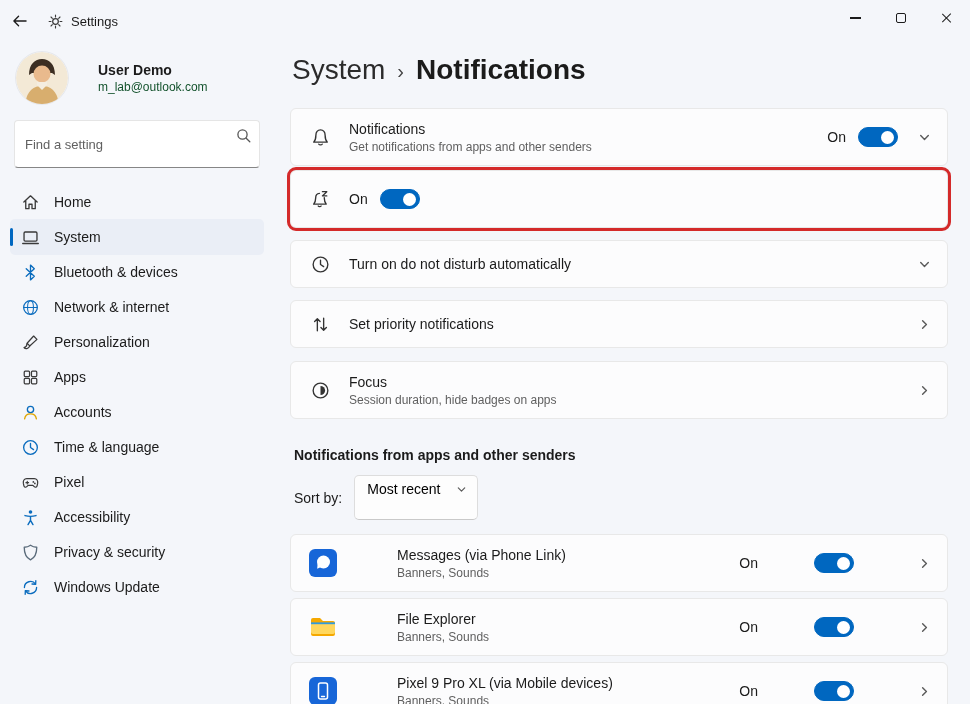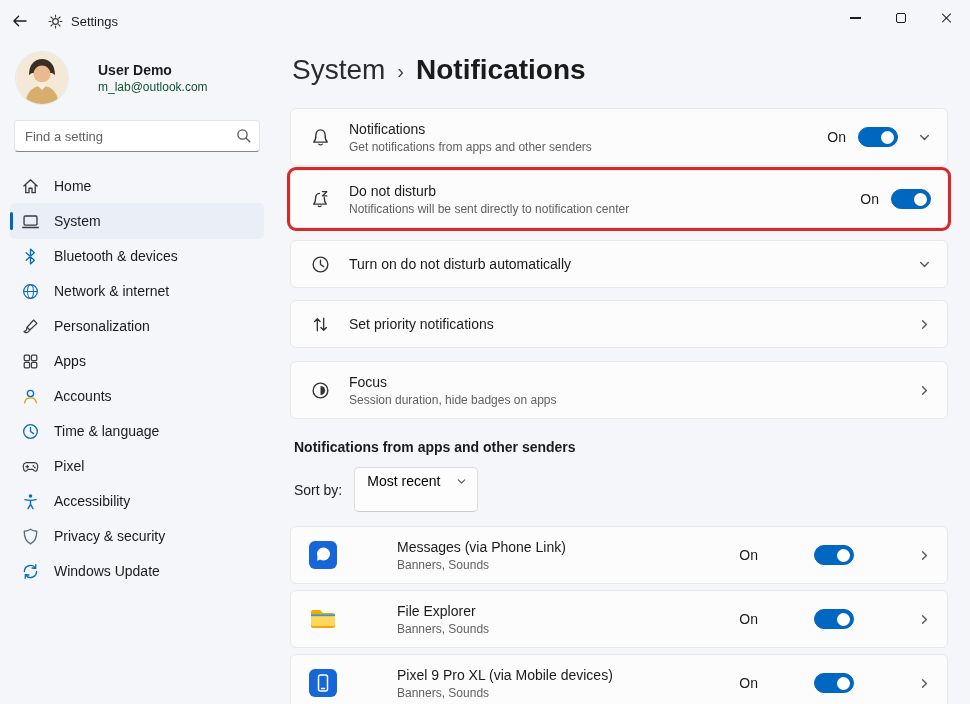--- a/index.html
+++ b/index.html
@@ -29,21 +29,21 @@
   .layout { display:flex; height:662px; }
 
   
   .sidebar { width:278px; flex-shrink:0; padding:4px 14px 0 10px; }
   .user-row { display:flex; align-items:center; gap:30px; padding:6px 6px 16px 6px; }
   .avatar { width:52px; height:52px; border-radius:50%; overflow:hidden; flex-shrink:0; box-shadow:0 0 0 1px rgba(0,0,0,.06); }
   .user-name { font-weight:700; font-size:14px; }
   .user-email { font-size:12px; color:#14532d; margin-top:2px; }
 
   .search-box { position:relative; margin:0 4px 16px 4px; }
-  .search-input { width:100%; height:32px; background:#ffffff; border:1px solid #e5e5e5; border-bottom:1.5px solid #868686; border-radius:4px; padding:0 28px 0 10px; font-size:13px; font-family:"Liberation Sans", sans-serif; color:#1b1b1b; }
+  .search-input { width:100%; height:48px; background:#ffffff; border:1px solid #e5e5e5; border-bottom:1.5px solid #868686; border-radius:4px; padding:0 28px 0 10px; font-size:13px; font-family:"Liberation Sans", sans-serif; color:#1b1b1b; }
   .search-input::placeholder { color:#616161; }
   .search-icon { position:absolute; right:9px; top:8px; }
 
   .nav { display:flex; flex-direction:column; }
   .nav-item { display:flex; align-items:center; gap:14px; height:36px; padding:0 10px; border-radius:5px; position:relative; cursor:pointer; margin-bottom:-1px; }
   .nav-item.selected { background:#eaeef6; }
   .nav-item.selected::before { content:''; position:absolute; left:0; top:9px; width:3px; height:18px; border-radius:2px; background:#0067c0; }
   .nav-icon { width:20px; height:20px; display:flex; align-items:center; justify-content:center; }
   .nav-label { font-size:14px; }
 
@@ -60,21 +60,21 @@
   .app-badge { width:28px; height:28px; margin-right:16px; display:flex; align-items:center; justify-content:center; flex-shrink:0; }
   .card-text { flex:1; padding:9px 0; }
   .card-title { font-size:14px; }
   .card-sub { font-size:12px; color:#5f5f5f; margin-top:3px; }
   .toggle-label { font-size:14px; margin-right:12px; }
   .toggle { width:40px; height:20px; border-radius:10px; background:#0067c0; position:relative; border:1px solid #0067c0; cursor:pointer; flex-shrink:0; }
   .toggle::after { content:''; position:absolute; right:3px; top:2.5px; width:13px; height:13px; border-radius:50%; background:#ffffff; }
   .chev { margin-left:20px; display:flex; align-items:center; cursor:pointer; }
   .highlighted { outline:3px solid #d42a2a; }
 
-  .mb4 { margin-bottom:4px; } .mb12 { margin-bottom:12px; } .mb13 { margin-bottom:13px; } .mb28 { margin-bottom:20px; } .mb6 { margin-bottom:6px;gap:44px; }
+  .mb4 { margin-bottom:4px; } .mb12 { margin-bottom:12px; } .mb13 { margin-bottom:13px; } .mb28 { margin-bottom:28px; } .mb6 { margin-bottom:6px;gap:44px; }
 
   .section-header { font-weight:700; font-size:14px; margin:0 0 12px 4px; }
   .sort-row { display:flex; align-items:center; gap:12px; margin:0 0 14px 4px; }
   .sort-label { font-size:14px; color:#1b1b1b; }
   .sort-select { display:flex; align-items:center; justify-content:space-between; gap:16px; min-width:112px; background:#fdfdfd; border:1px solid #dddddd; border-bottom-color:#c9c9c9; border-radius:5px; padding:5px 10px 22px 12px; font-size:14px; font-family:"Liberation Sans", sans-serif; cursor:pointer; }
 </style>
 </head>
 <body>
 
 <div class="titlebar">
@@ -276,24 +276,20 @@
     </div>
 
     <div class="card tall highlighted mb12">
       <span class="card-icon">
         <svg width="21" height="21" viewBox="0 0 20 20">
             <path d="M9 4.2 C6.6 4.4 5.4 6.2 5.4 8.6 C5.4 12 4.5 13.3 3.5 14.4 H15.5 C14.5 13.3 13.6 12 13.6 8.6 V8.2" fill="none" stroke="#333" stroke-width="1.3" stroke-linejoin="round" stroke-linecap="round"></path>
             <path d="M7.8 16.2 C8.3 17 10.1 17 10.6 16.2" fill="none" stroke="#333" stroke-width="1.3" stroke-linecap="round"></path>
             <path d="M11.8 2.6 H16 L11.8 6.6 H16" fill="none" stroke="#333" stroke-width="1.2" stroke-linejoin="round" stroke-linecap="round"></path>
           </svg>
       </span>
-      <div class="card-text">
-        <div class="card-title">Do not disturb</div>
-        <div class="card-sub">Notifications will be sent directly to notification center</div>
-      </div>
       <span class="toggle-label">On</span>
       <span class="toggle"></span>
     </div>
 
     <div class="card mb12">
       <span class="card-icon">
         <svg width="21" height="21" viewBox="0 0 20 20">
             <circle cx="10" cy="10" r="7" fill="none" stroke="#333" stroke-width="1.3"></circle>
             <path d="M10 6 V10 L13 12" fill="none" stroke="#333" stroke-width="1.3" stroke-linecap="round" stroke-linejoin="round"></path>
           </svg>

